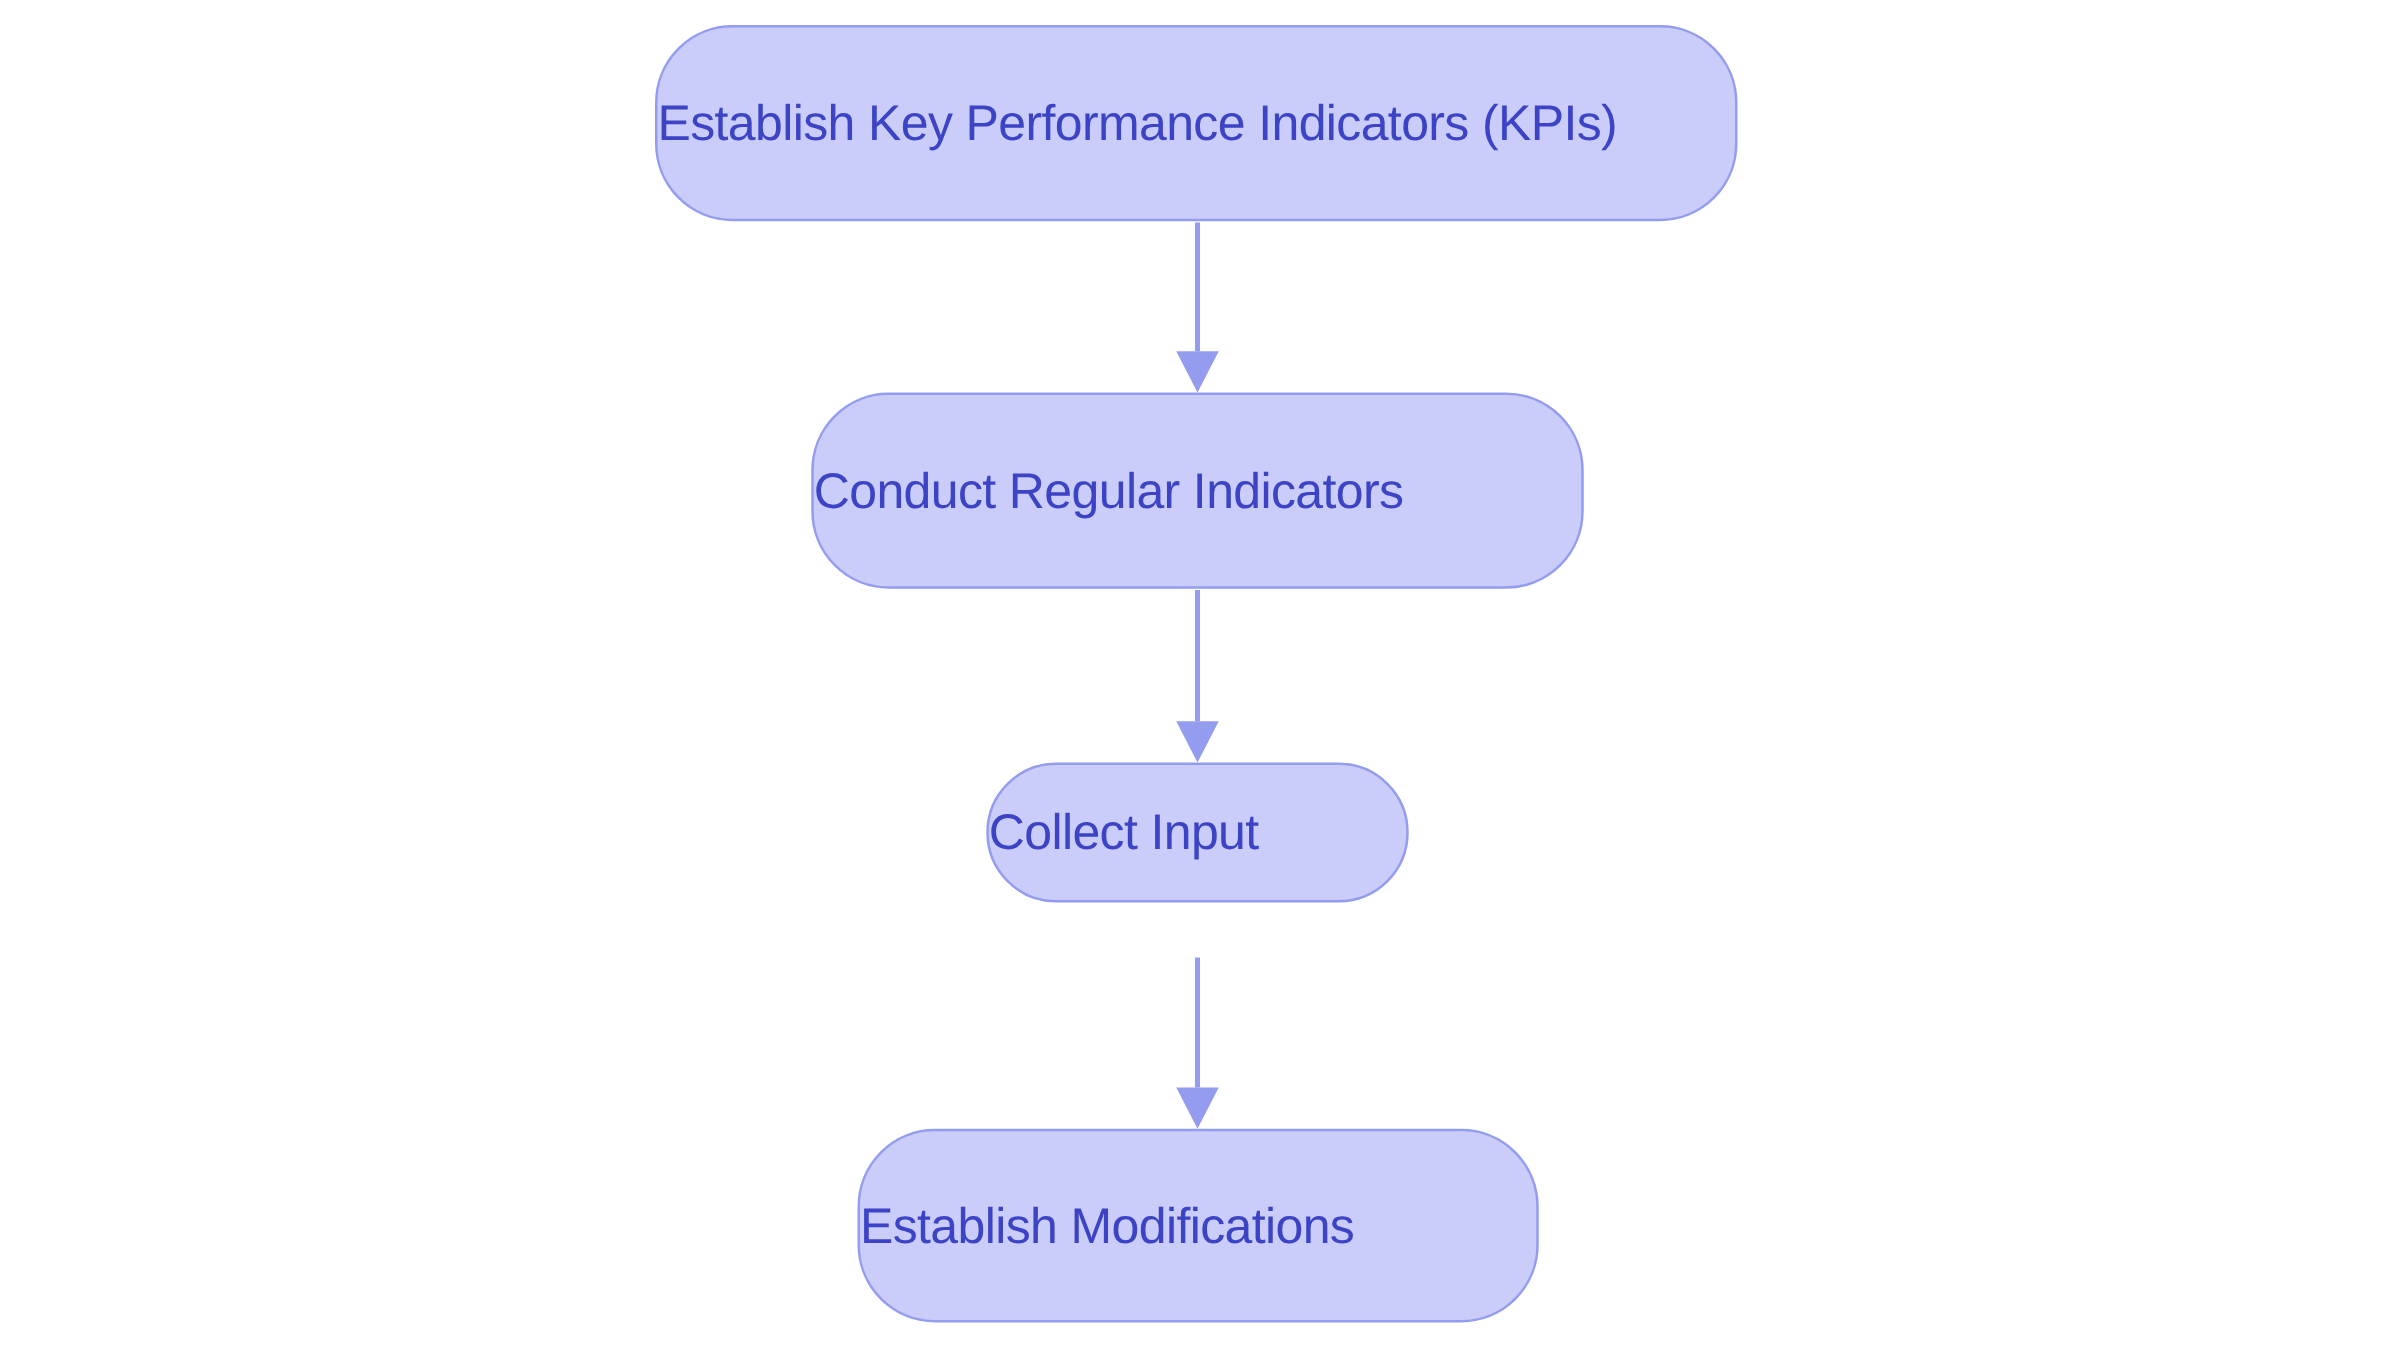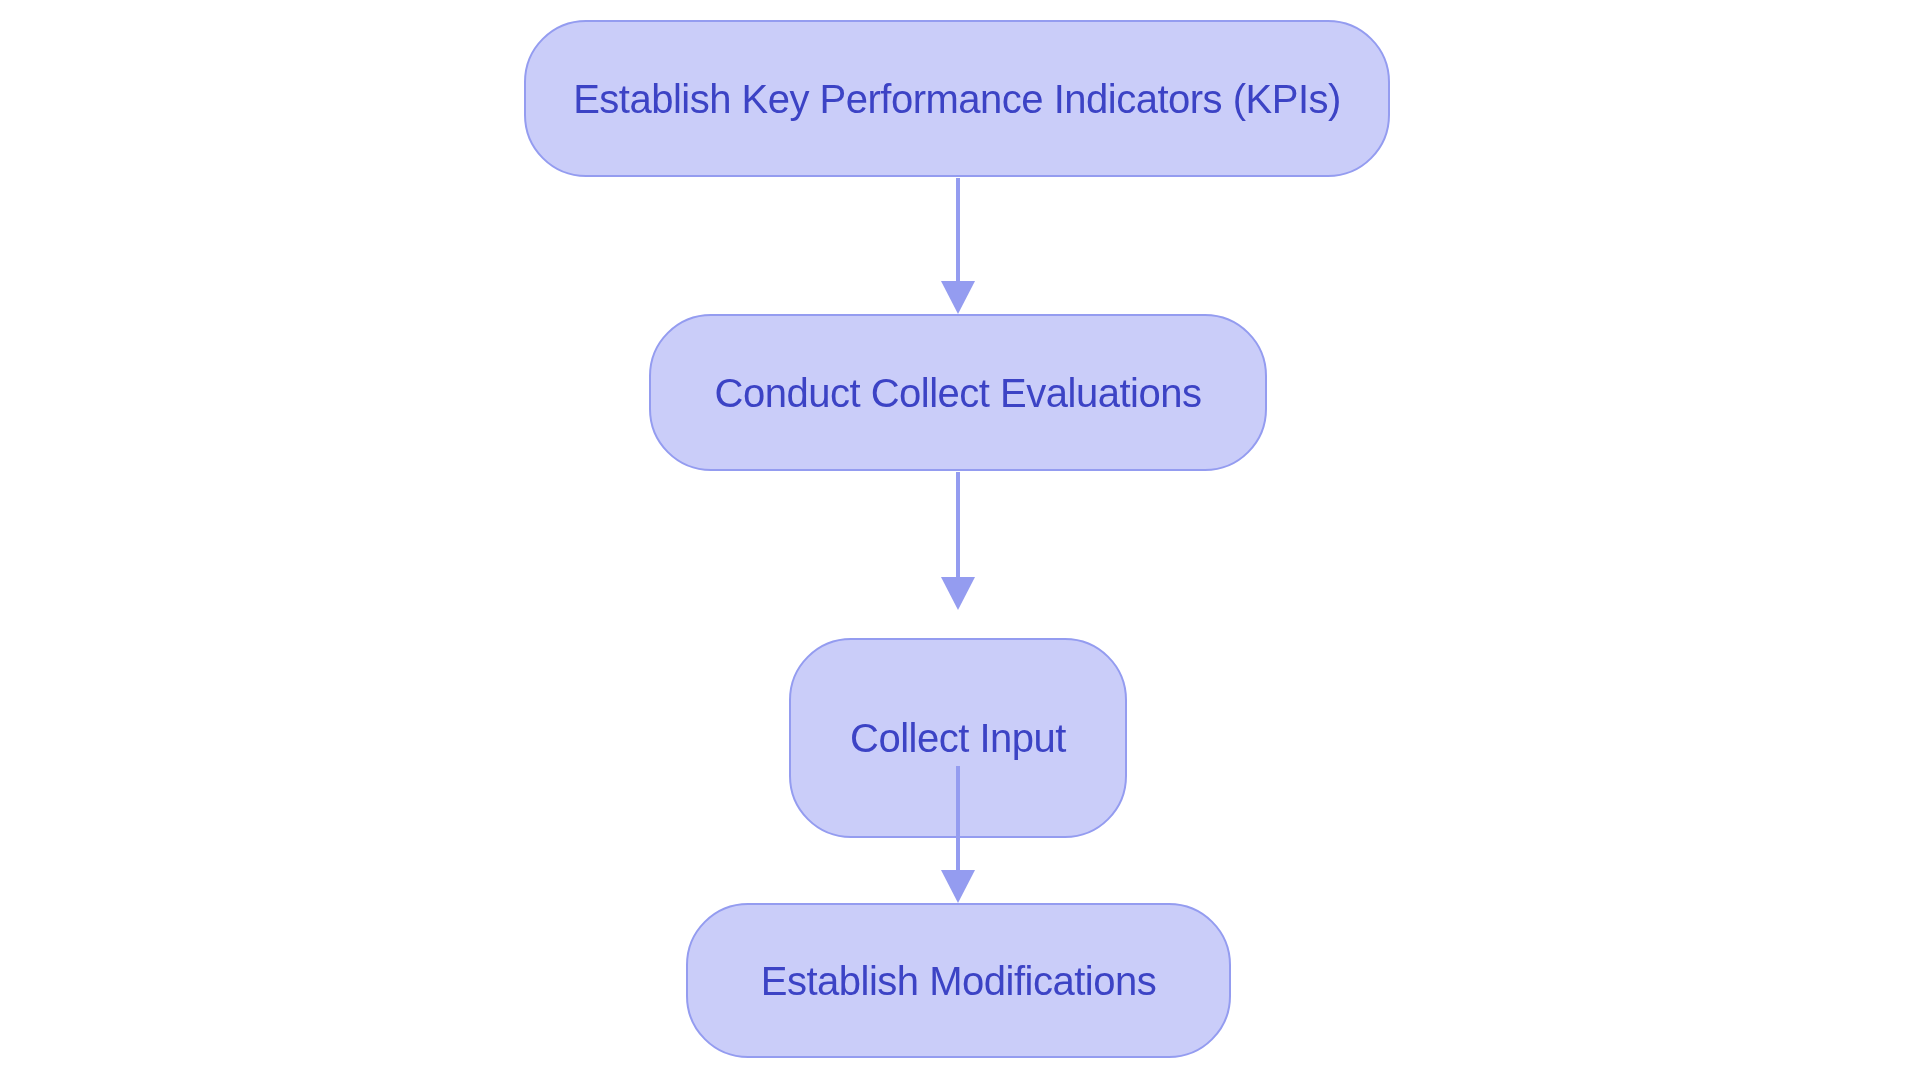--- a/index.html
+++ b/index.html
@@ -16,31 +16,31 @@
     overflow: hidden;
   }
   .node {
     position: absolute;
     box-sizing: border-box;
     background: var(--node-fill, #cacdf9);
     border: 2px solid var(--node-border, #949cf0);
     border-radius: 62px;
     display: flex;
     align-items: center;
-    justify-content: center;
+    justify-content: flex-start;
     text-align: center;
     color: var(--node-text, #3c43c5);
     font-size: 40px;
     font-weight: 400;
     letter-spacing: -0.5px;
     line-height: 1.2;
   }
   .node-1 { left: 524px;  top: 20px;  width: 866px; height: 157px; }
   .node-2 { left: 649px;  top: 314px; width: 618px; height: 157px; }
-  .node-3 { left: 789px;  top: 610px; width: 338px; height: 200px; margin-top: 28px; }
+  .node-3 { left: 789px;  top: 610px; width: 338px; height: 112px; }
   .node-4 { left: 686px;  top: 903px; width: 545px; height: 155px; }
 
   .edge { position: absolute; }
   .edge .shaft {
     position: absolute;
     left: 956px;
     width: 4px;
     background: var(--arrow, #949cf0);
   }
   .edge .head {
@@ -67,21 +67,21 @@
   <div class="node node-1">
     <span>Establish Key Performance Indicators (KPIs)</span>
   </div>
 
   <div class="edge edge-1">
     <div class="shaft"></div>
     <div class="head"></div>
   </div>
 
   <div class="node node-2">
-    <span>Conduct Collect Evaluations</span>
+    <span>Conduct Regular Indicators</span>
   </div>
 
   <div class="edge edge-2">
     <div class="shaft"></div>
     <div class="head"></div>
   </div>
 
   <div class="node node-3">
     <span>Collect Input</span>
   </div>

